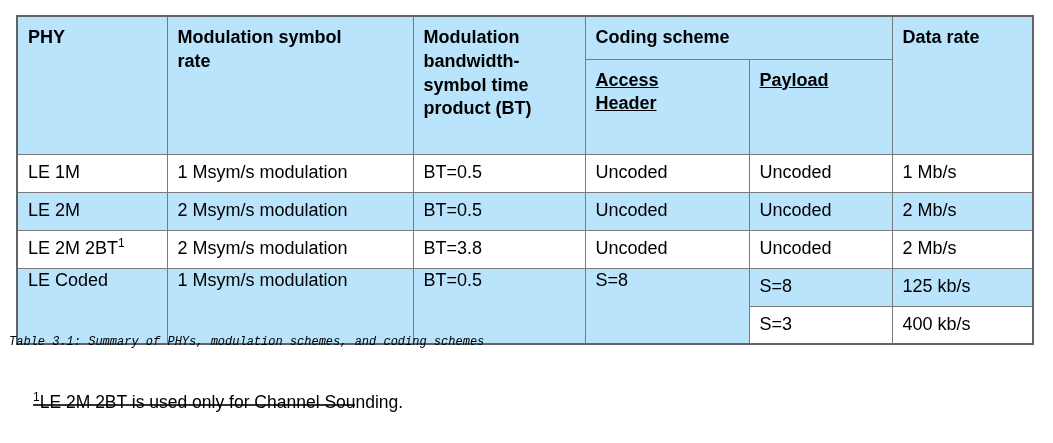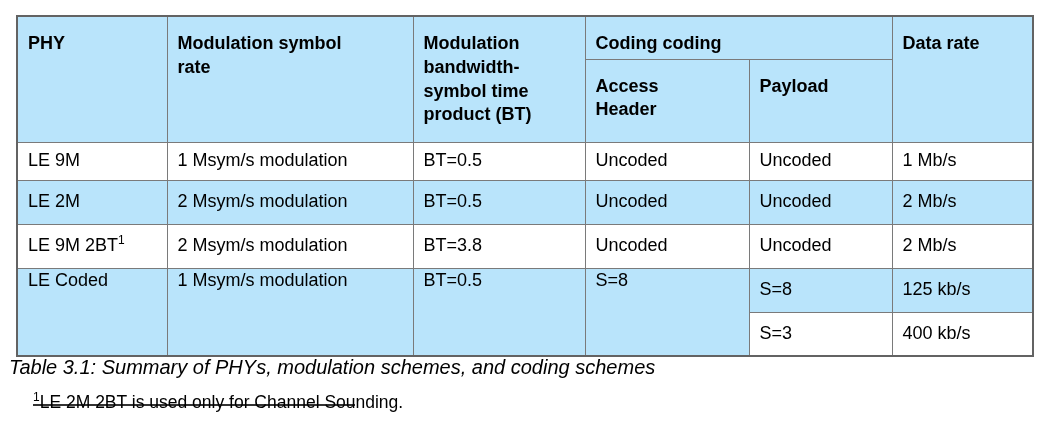--- a/index.html
+++ b/index.html
@@ -26,50 +26,51 @@
     border:1.5px solid var(--border-gray);
     box-sizing:border-box;
     padding:0 8px 0 10px;
     font-size:18px;
     line-height:1.32;
     text-align:left;
   }
   table.phy th{
     font-weight:bold;
     vertical-align:top;
-    padding-top:15px;
+    padding-top:9px;
     background:var(--highlight-blue);
     white-space:pre-line;
   }
   th.center{
     text-align:center;
     vertical-align:middle;
     padding-top:0;
   }
   td{vertical-align:middle;background:#ffffff;}
   tr.blue td{background:var(--highlight-blue);}
   td.span-top{
     vertical-align:top;
     padding-top:10px;
     background:var(--highlight-blue);
   }
   .h1row th{height:43px;}
-  .h2row th{height:83px;}
+  .h2row th{height:95px;text-decoration:underline;}
   .r1 td{height:38px;}
-  .r2 td, .r3 td, .r4 td, .r5 td{height:44px;}
+  .r2 td, .r3 td, .r4 td, .r5 td{height:38px;}
   sup.fn{
     font-size:12px;
     vertical-align:baseline;
     position:relative;
     top:-7px;
   }
   .caption{
-    position:absolute;left:9px;top:356px;
-    font-size:20px;
+    position:absolute;left:9px;top:335px;
+    font-size:12px;
     font-style:italic;
+    font-family:Liberation Mono, monospace;
   }
   .footnote-rule{
     position:absolute;left:33px;top:404px;
     width:322px;height:0;
     border-top:2px solid #333333;
   }
   .footnote{
     position:absolute;left:33px;top:392px;
     font-size:17.5px;
   }
@@ -88,49 +89,49 @@
   </colgroup>
   <tbody>
     <tr class="h1row">
       <th rowspan="2">PHY</th>
       <th rowspan="2">Modulation symbol
 rate</th>
       <th rowspan="2">Modulation
 bandwidth-
 symbol time
 product (BT)</th>
-      <th colspan="2" class="center">Coding coding</th>
+      <th colspan="2" class="center">Coding scheme</th>
       <th rowspan="2">Data rate</th>
     </tr>
     <tr class="h2row">
       <th>Access
 Header</th>
       <th>Payload</th>
     </tr>
 
     <tr class="r1">
-      <td>LE 9M</td>
+      <td>LE 1M</td>
       <td>1 Msym/s modulation</td>
       <td>BT=0.5</td>
       <td>Uncoded</td>
       <td>Uncoded</td>
       <td>1 Mb/s</td>
     </tr>
 
     <tr class="r2 blue">
       <td>LE 2M</td>
       <td>2 Msym/s modulation</td>
       <td>BT=0.5</td>
       <td>Uncoded</td>
       <td>Uncoded</td>
       <td>2 Mb/s</td>
     </tr>
 
     <tr class="r3">
-      <td><span>LE 9M 2BT</span><sup class="fn">1</sup></td>
+      <td><span>LE 2M 2BT</span><sup class="fn">1</sup></td>
       <td>2 Msym/s modulation</td>
       <td>BT=3.8</td>
       <td>Uncoded</td>
       <td>Uncoded</td>
       <td>2 Mb/s</td>
     </tr>
 
     <tr class="r4 blue">
       <td rowspan="2" class="span-top">LE Coded</td>
       <td rowspan="2" class="span-top">1 Msym/s modulation</td>

